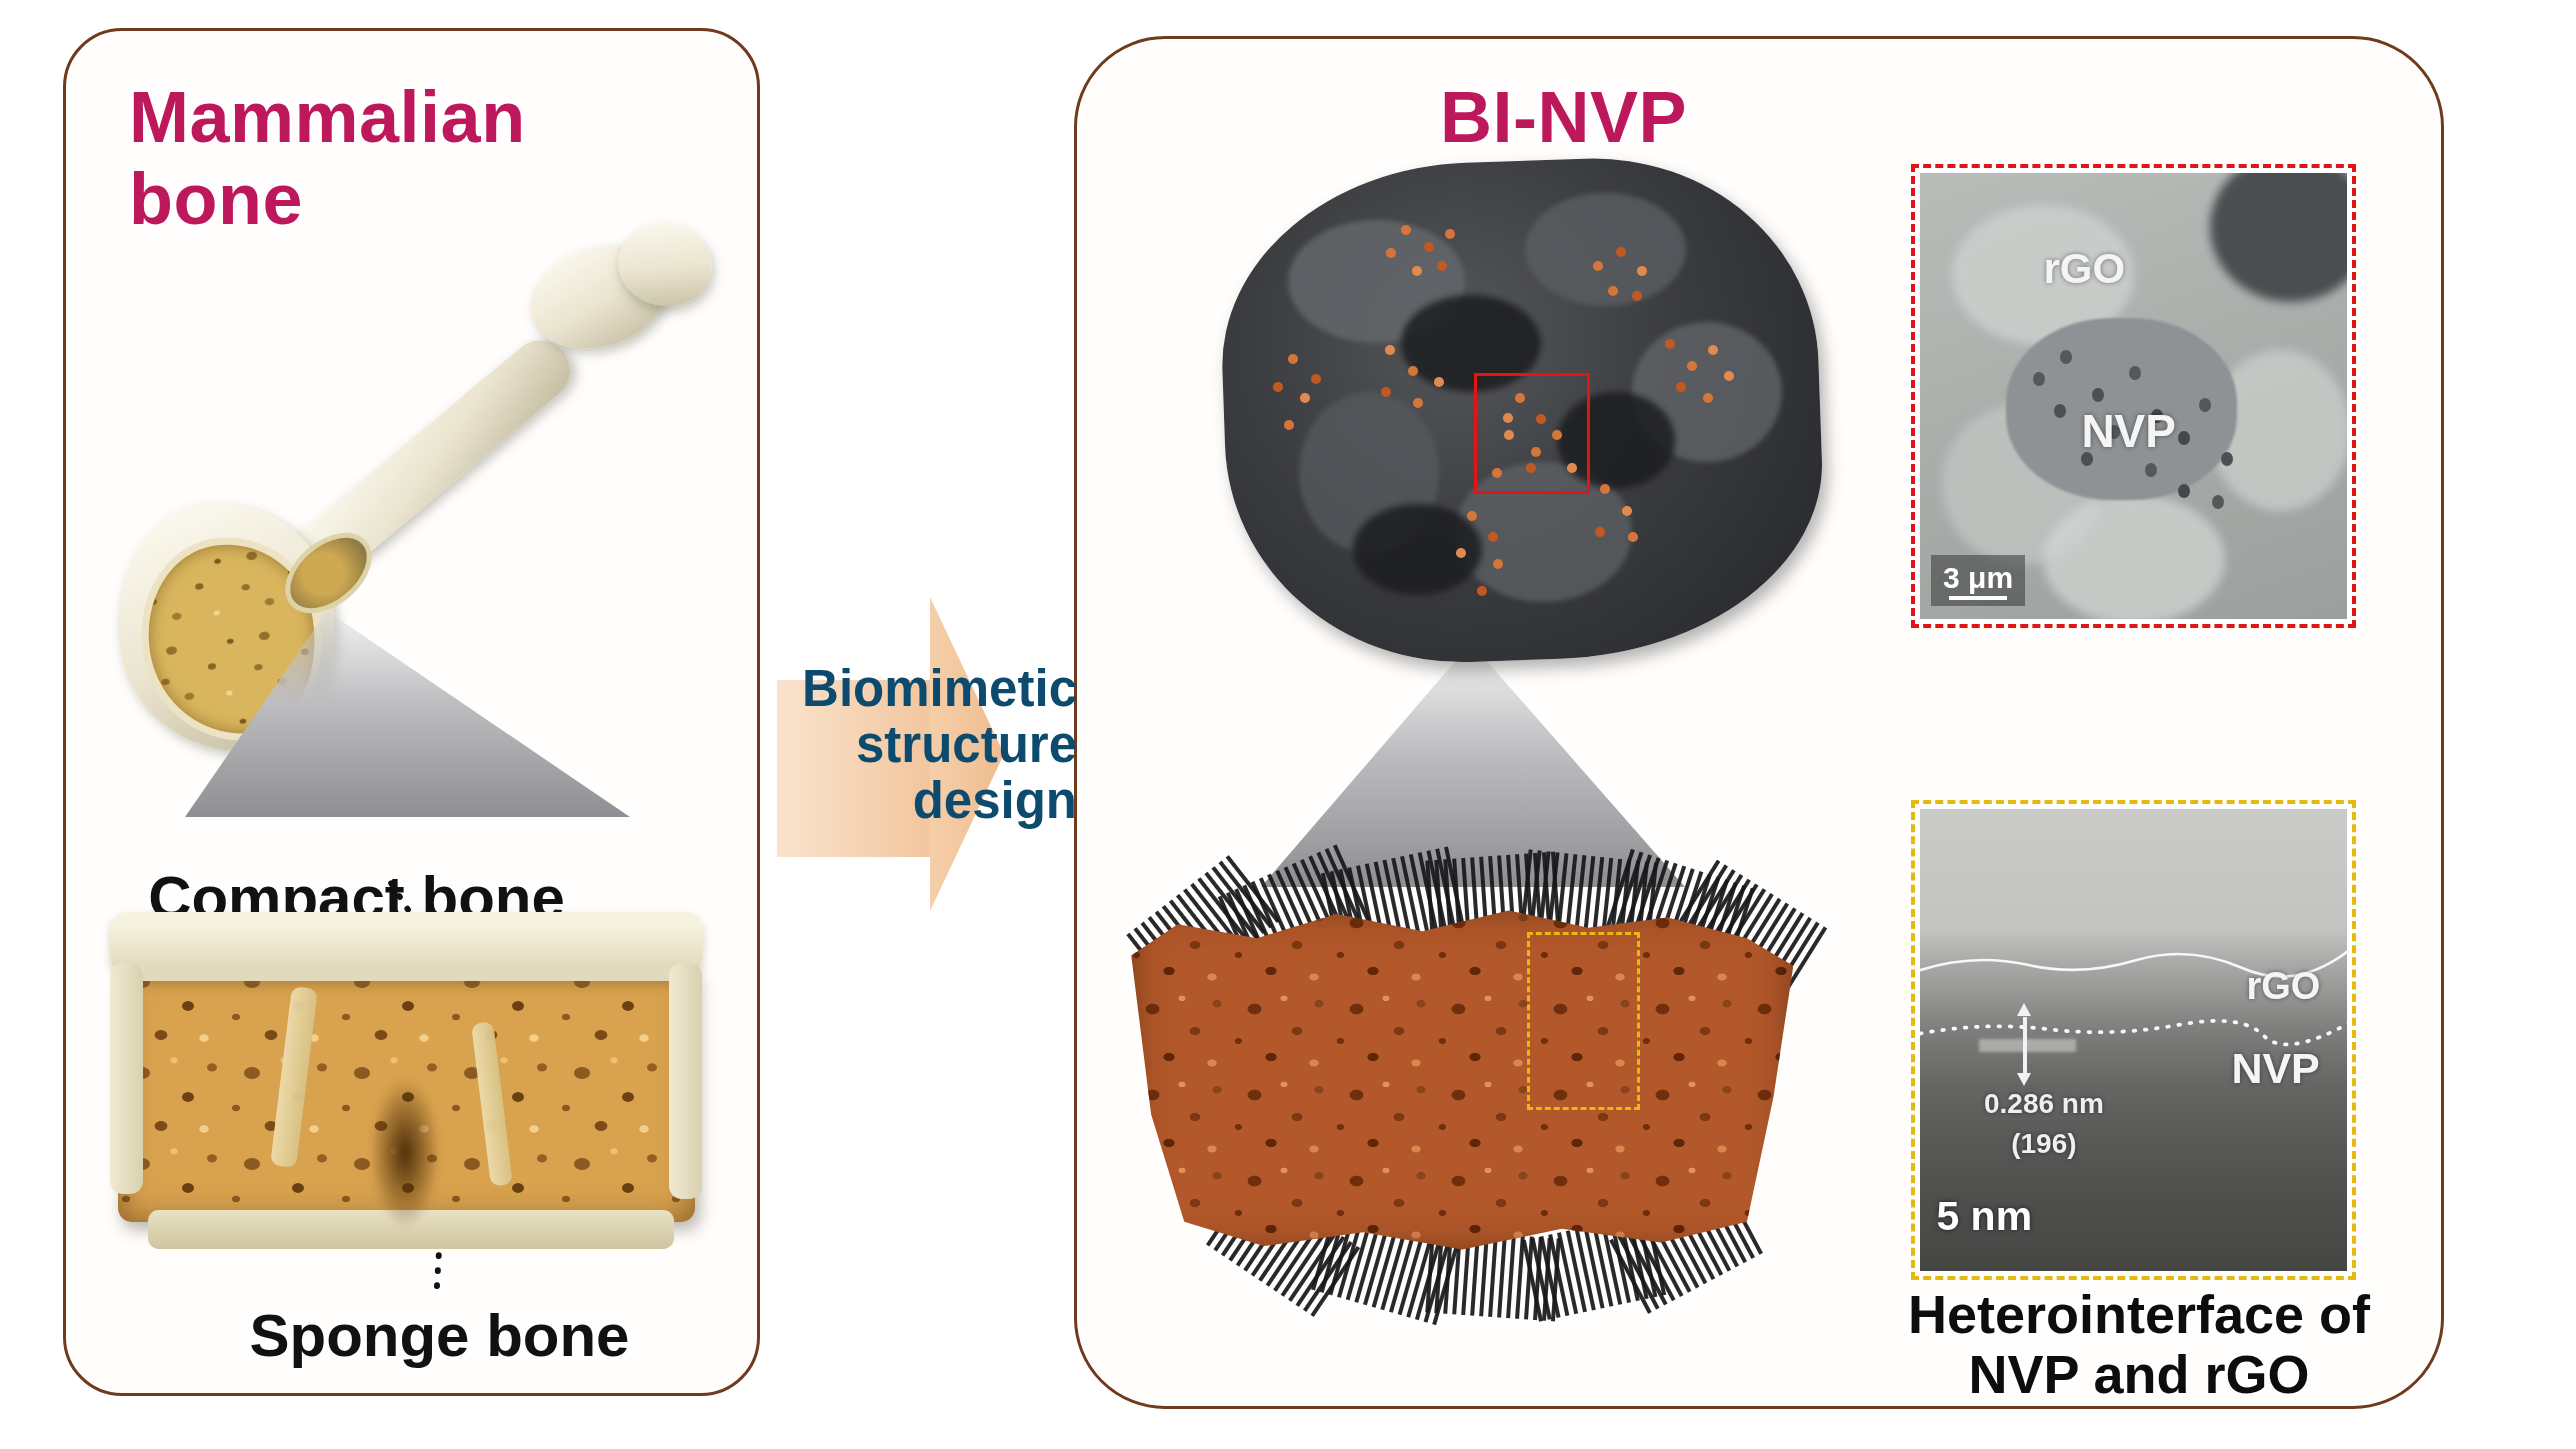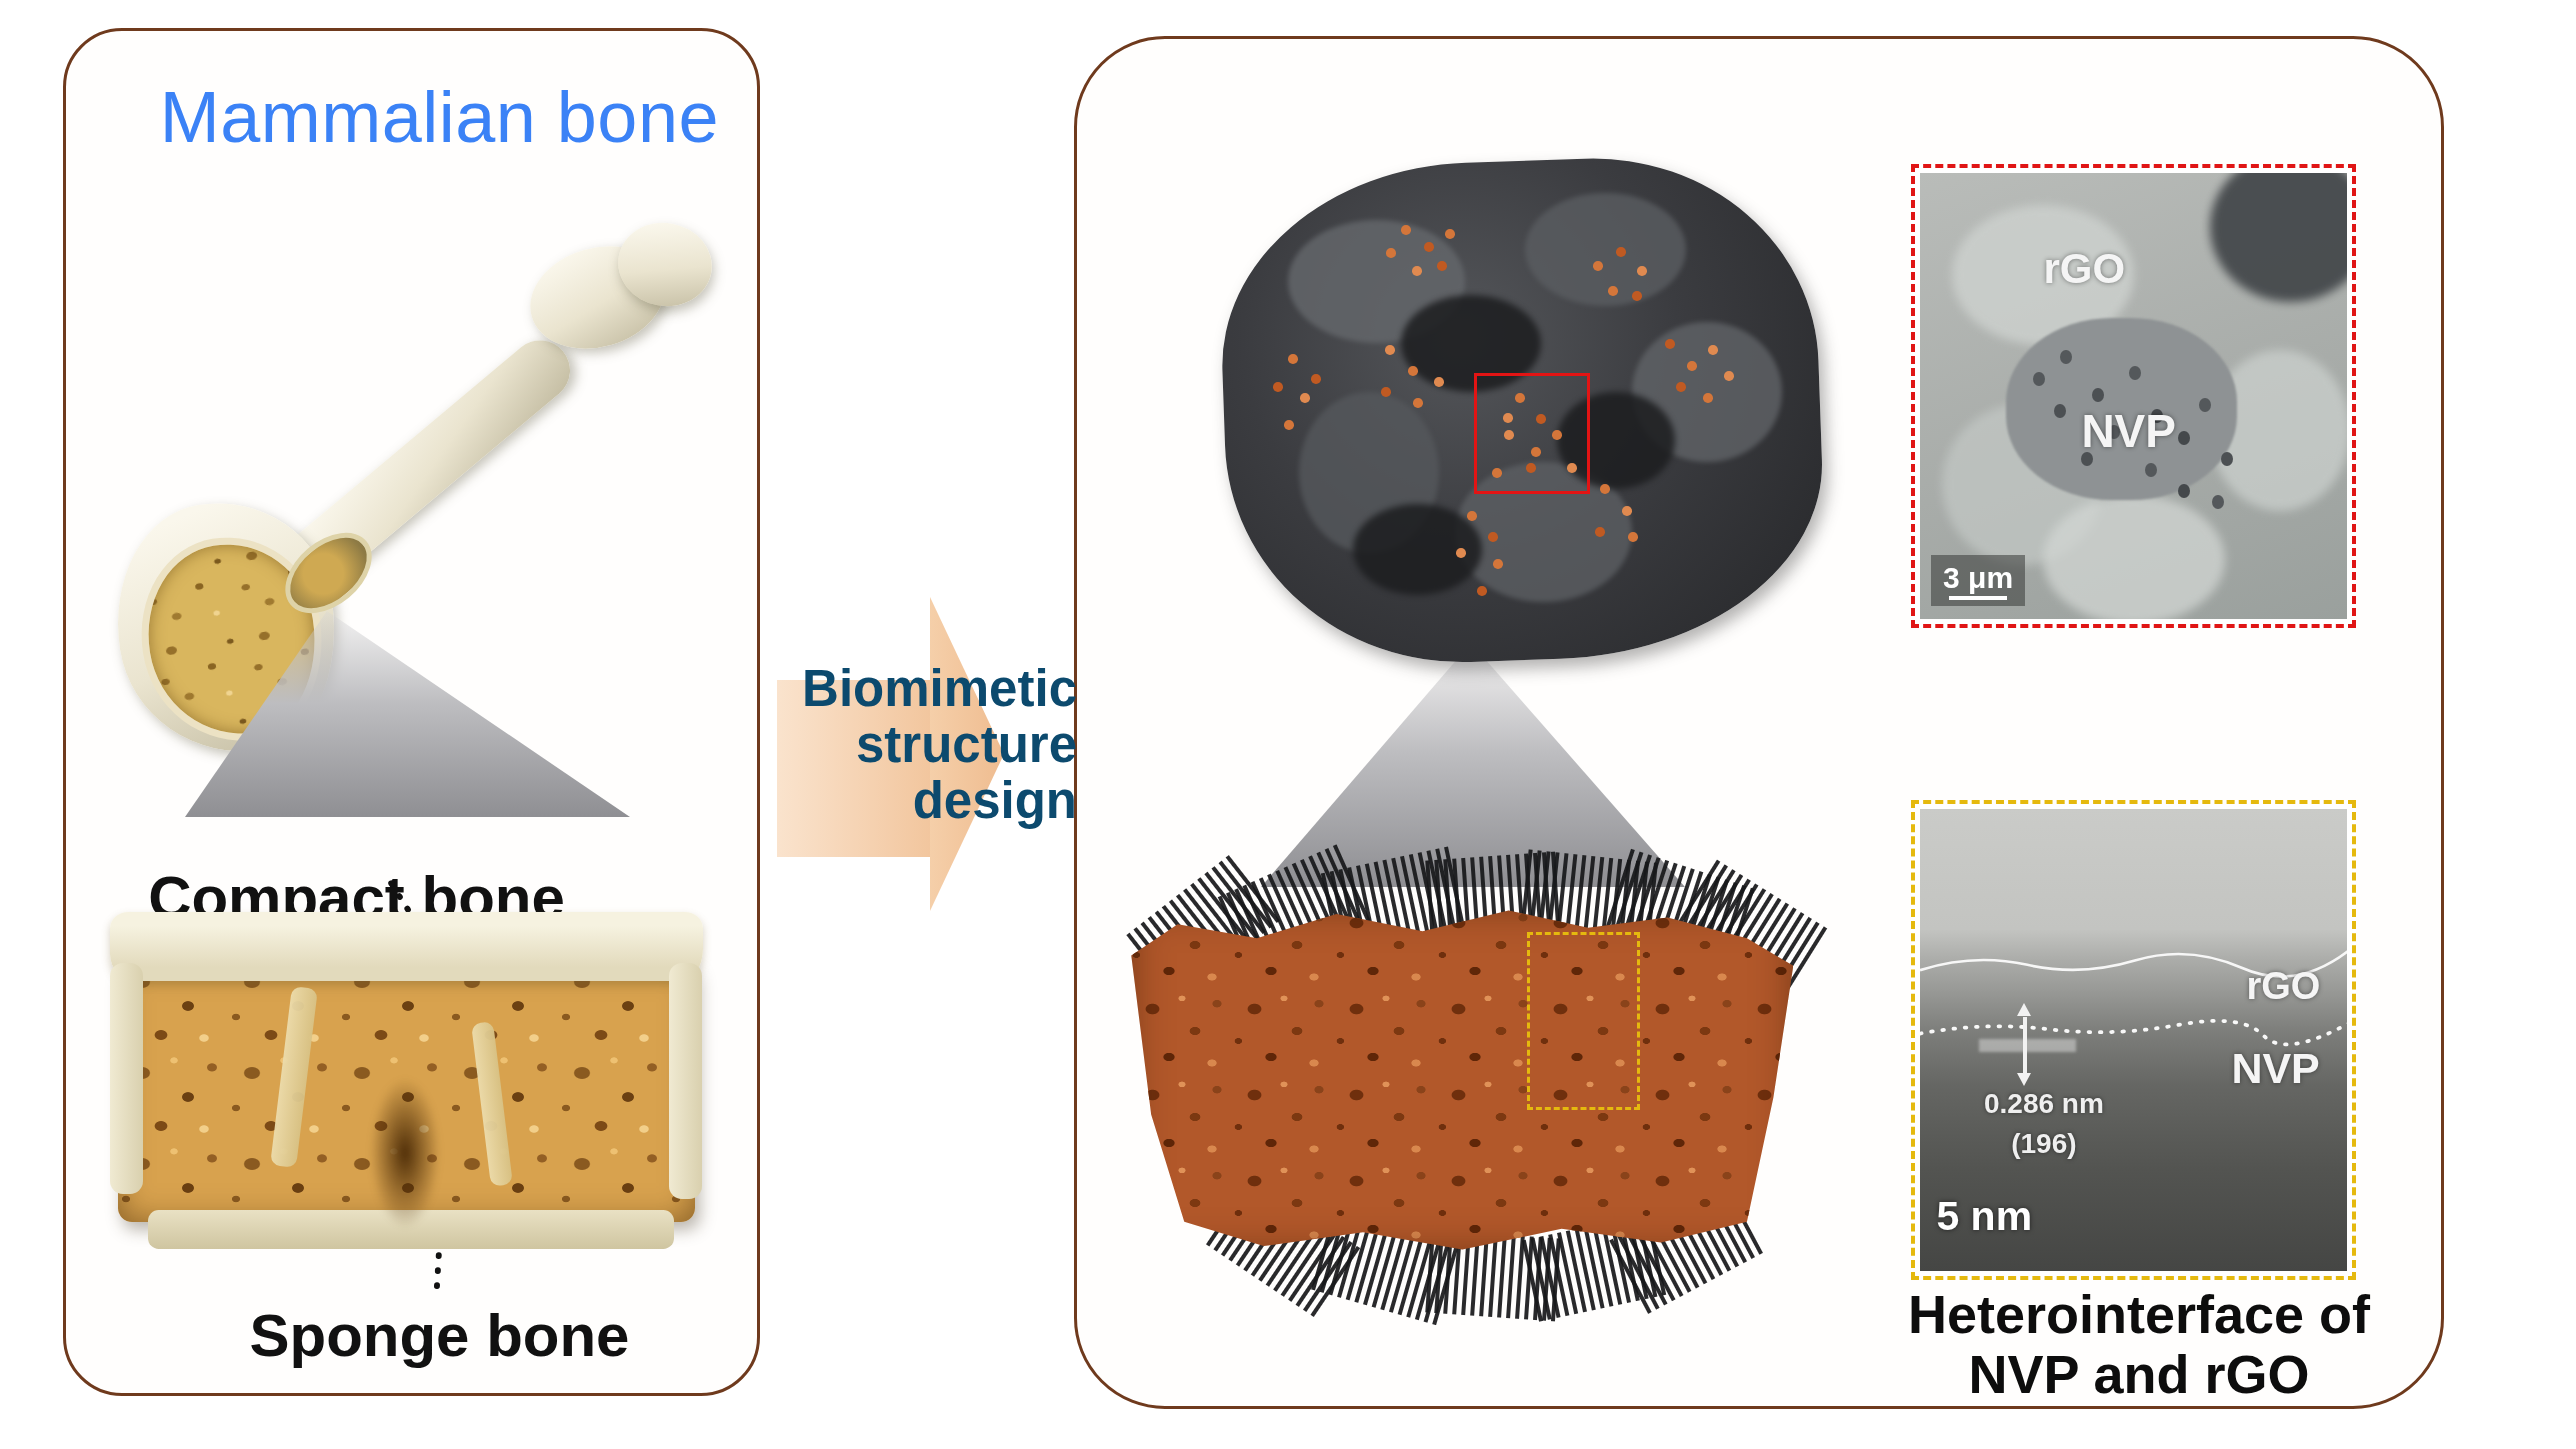--- a/index.html
+++ b/index.html
@@ -1,20 +1,20 @@
 <!DOCTYPE html>
 <html style="font-size:8.6px"><head>
 <meta charset="utf-8">
 <style>
   html,body{margin:0;padding:0;background:#ffffff;width:2576px;height:1449px;overflow:hidden;
     font-family:"Liberation Sans", sans-serif;}
   .canvas{position:absolute;left:0;top:0;width:2576px;height:1449px;}
   .abs{position:absolute;}
   .panel{position:absolute;background:#fffefd;border:3.8px solid #6f3a1d;}
-  .title{position:absolute;font-weight:normal;color:#3b82f6;text-align:right;font-size:72px;letter-spacing:0.5px;}
+  .title{position:absolute;font-weight:bold;color:#be185d;text-align:left;font-size:72px;letter-spacing:0.5px;}
   .lbl{position:absolute;font-weight:bold;color:#111;text-align:center;font-size:60px;}
   .caption{position:absolute;font-weight:bold;color:#0d0d0d;text-align:center;font-size:54px;line-height:60px;}
   .whitelbl{position:absolute;color:#f5f5f5;font-weight:bold;text-shadow:0 0 5.4px rgba(0,0,0,.45);}
 
   
   .bone-part{position:absolute;background:linear-gradient(165deg,#faf7ec 10%,#eae4cf 55%,#c7c0a6 95%);
     box-shadow:3.2px 5.4px 11.8px rgba(90,85,60,.35);}
   .bone-shaft{left:231px;top:442px;width:376px;height:60px;border-radius:32px;transform:rotate(-40deg);}
   .bone-head1{left:529px;top:248px;width:137px;height:99px;border-radius:50%;transform:rotate(-16deg);}
   .bone-head2{left:618px;top:223px;width:94px;height:83px;border-radius:50%;transform:rotate(10deg);}
@@ -145,20 +145,21 @@
 </style>
 </head>
 <body>
 
 <div class="canvas">
 
   <div class="panel" style="left:63px;top:28px;width:691px;height:1362px;border-radius:59px;"></div>
   <div class="panel" style="left:1074px;top:36px;width:1364px;height:1367px;border-radius:91px;"></div>
 
   <div class="title" style="left:129px;top:76px;width:590px;">Mammalian bone</div>
+  <div class="title" style="left:1440px;top:76px;width:537px;">BI-NVP</div>
 
   <div class="abs">
     <div class="bone-part bone-shaft abs"></div>
     <div class="bone-part bone-head1 abs"></div>
     <div class="bone-part bone-head2 abs"></div>
     <div class="bone-part bone-epi abs"></div>
     <div class="abs bone-epi-face"></div>
     <div class="abs bone-cut"></div>
   </div>
 

